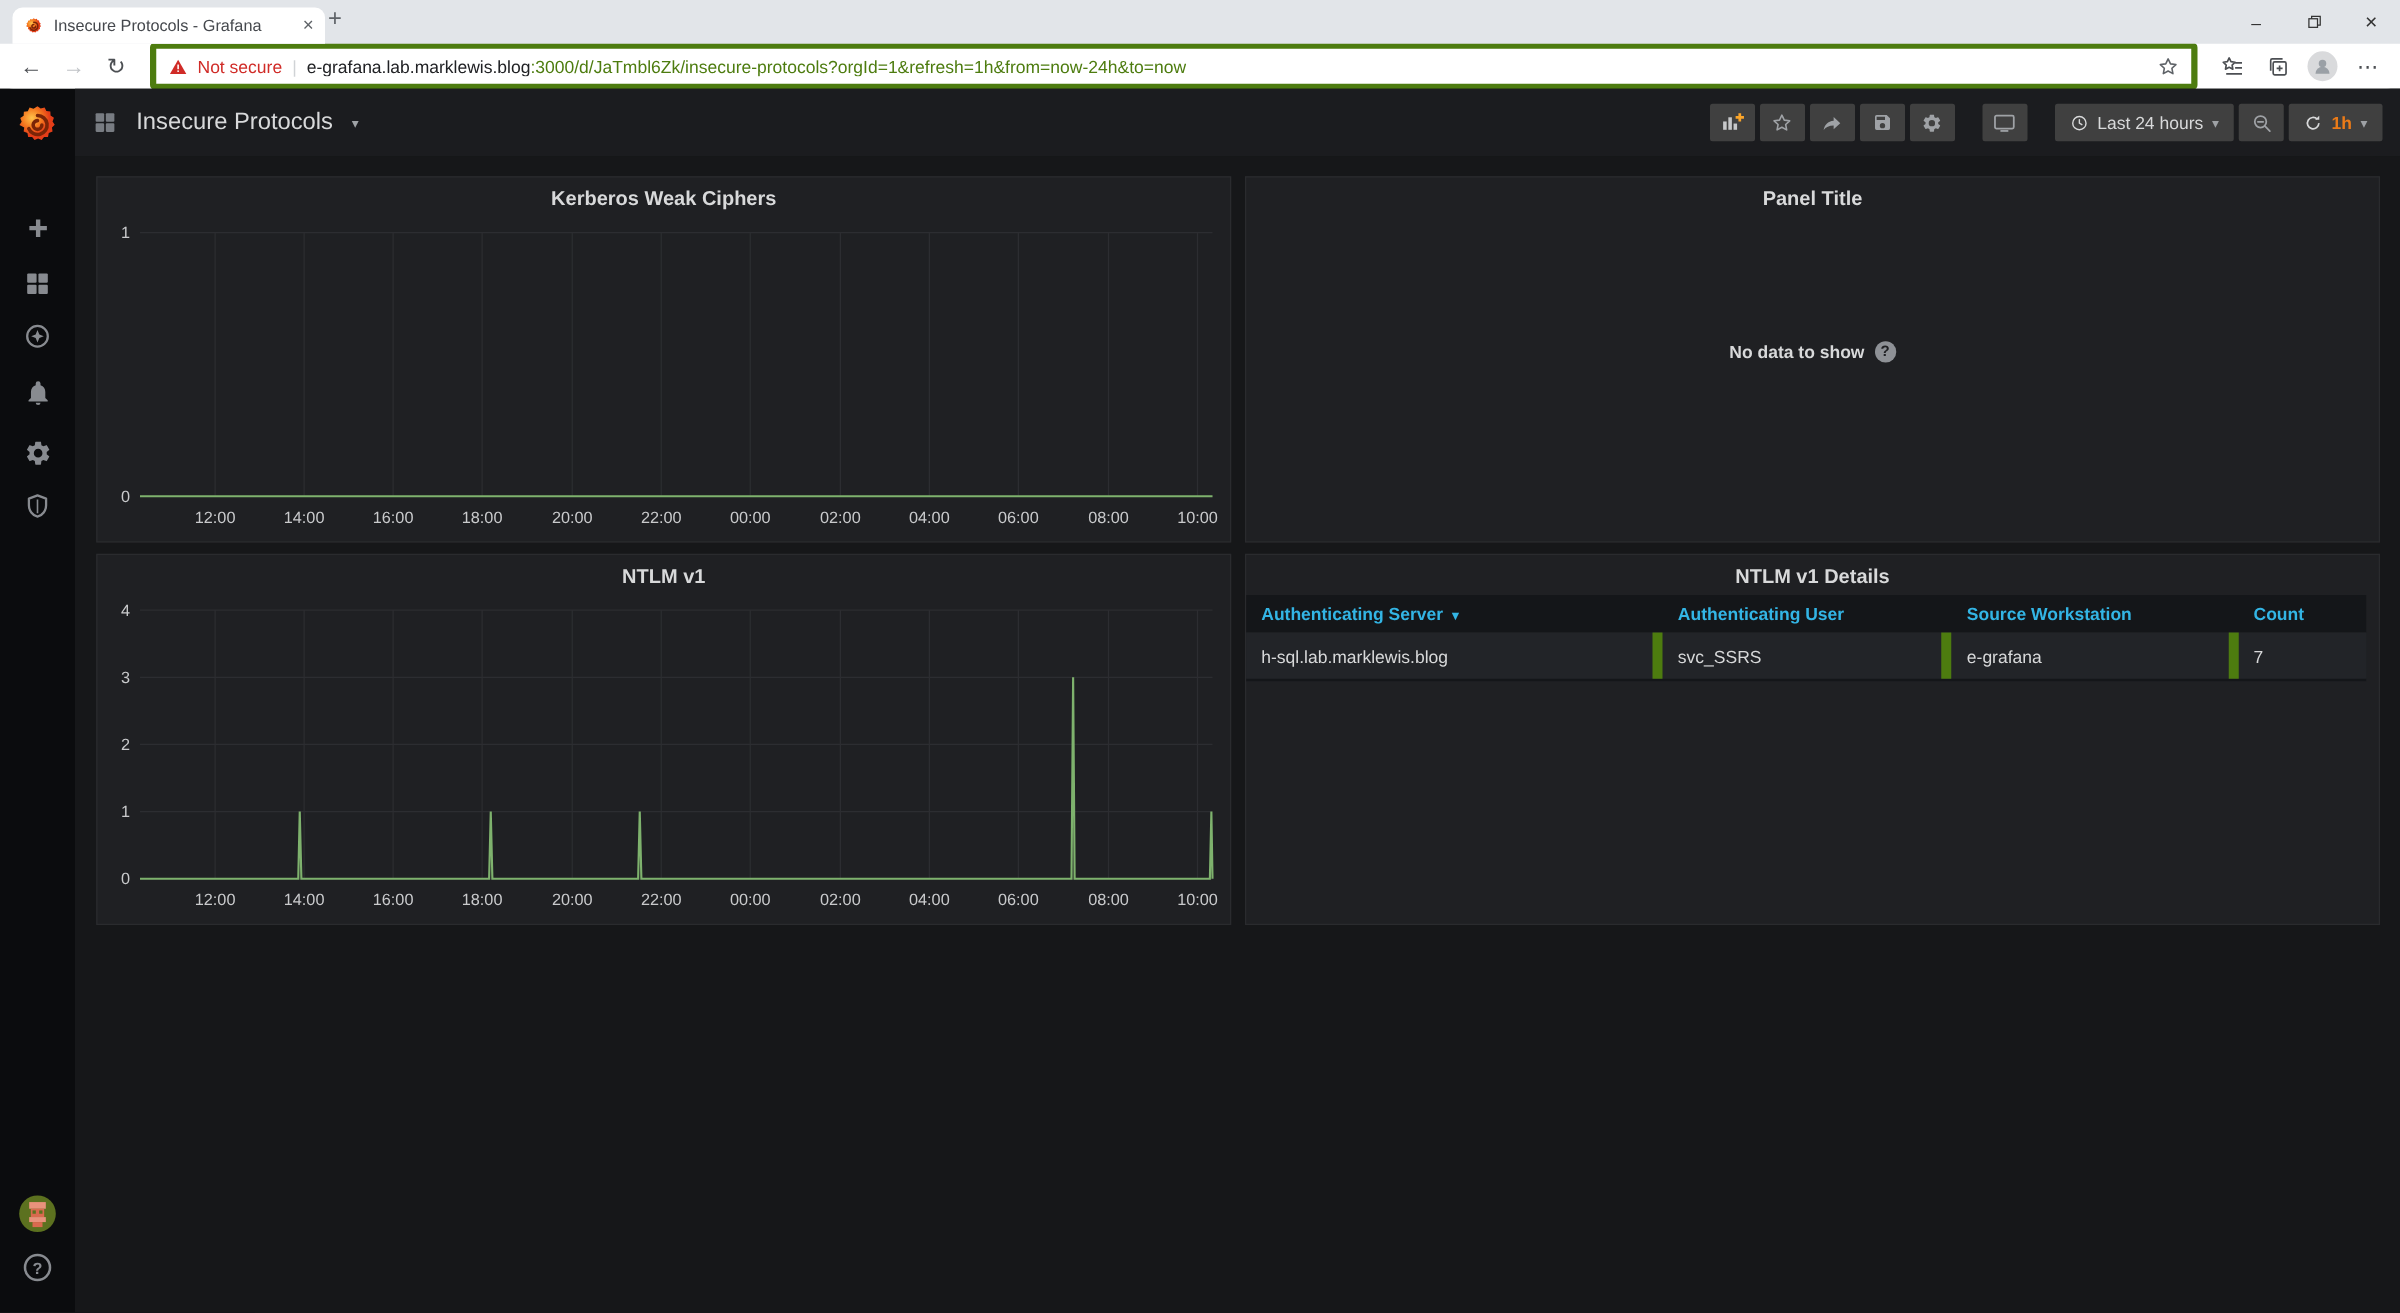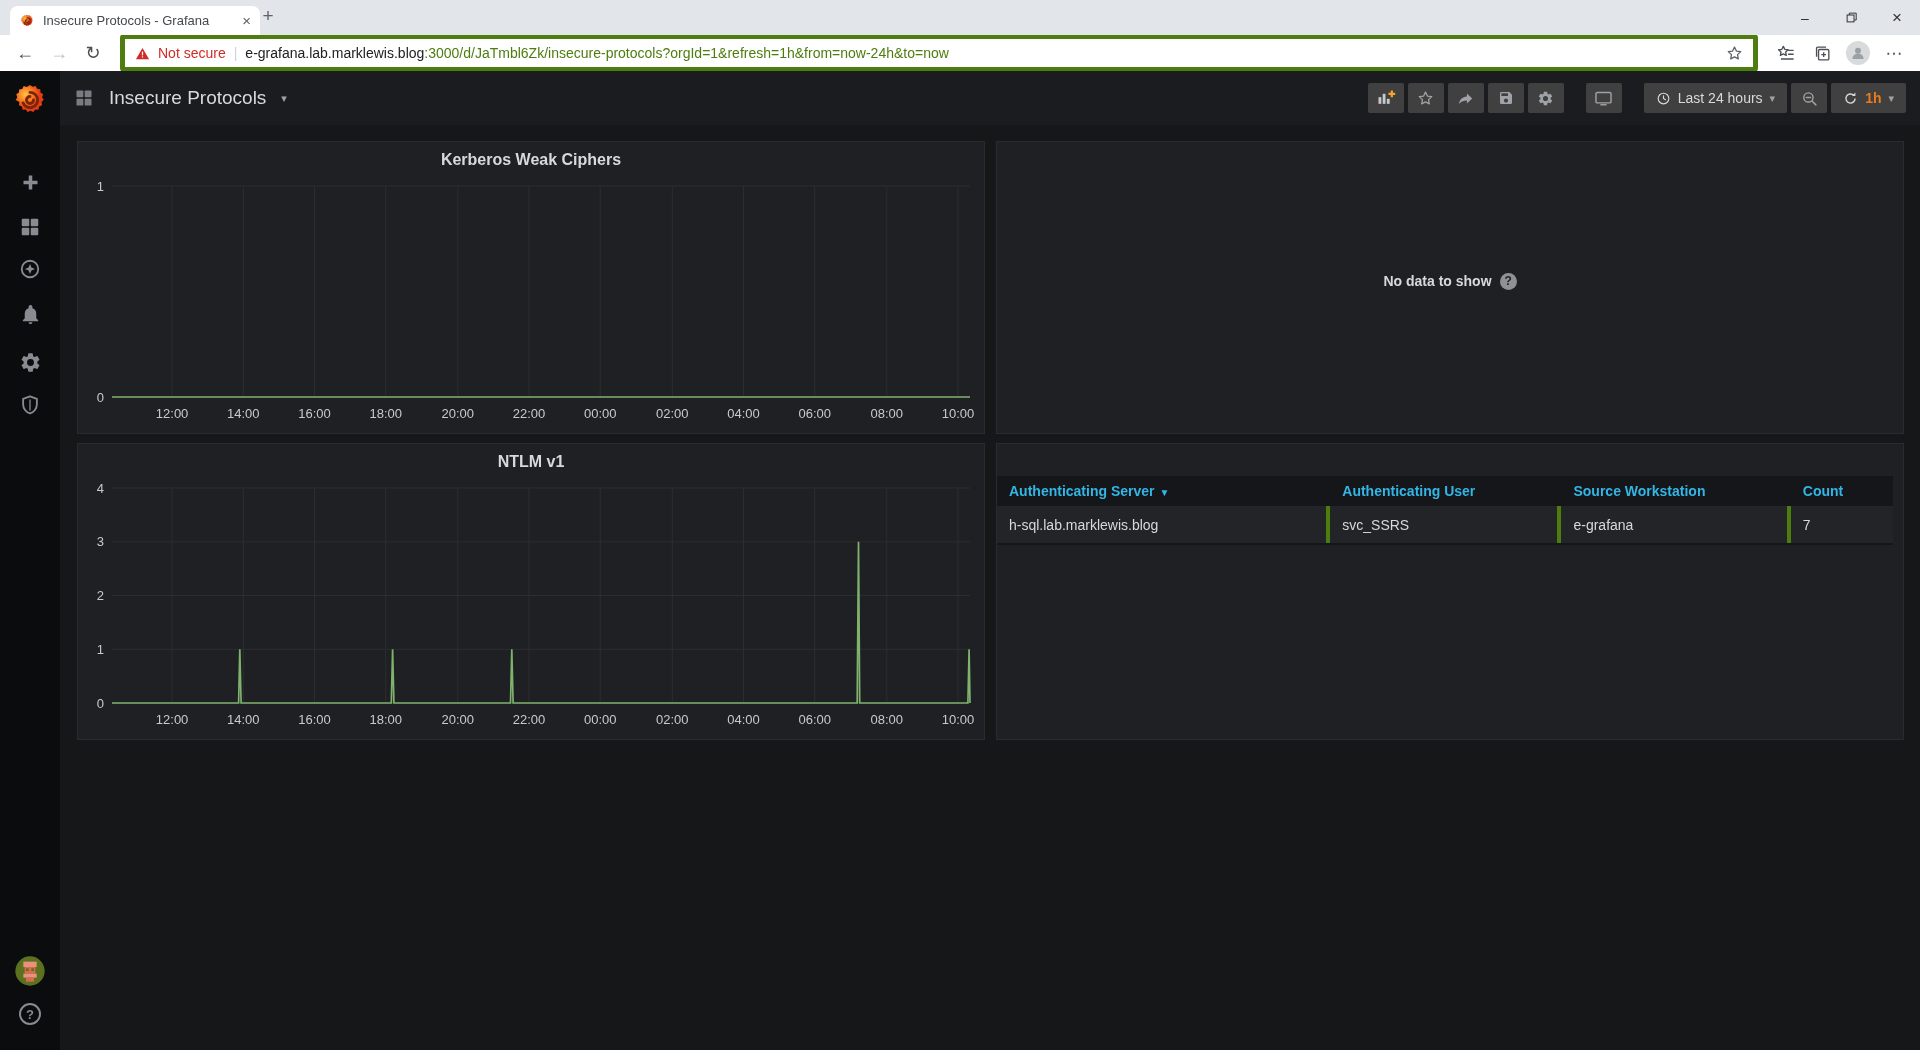--- a/index.html
+++ b/index.html
@@ -67,21 +67,21 @@
   .nodata-q{width:17px;height:17px;border-radius:50%;background:#8e9196;color:#1f2023;
             font-size:12px;font-weight:bold;display:inline-flex;align-items:center;
             justify-content:center;}
 
   .gtable{position:absolute;top:32px;left:0;right:10px;font-size:14px;}
   .gt-head{display:flex;background:#141619;height:30px;align-items:center;}
   .gt-head .cell{color:#33b5e5;font-weight:bold;}
   .gt-row{display:flex;background:#222428;height:37px;align-items:center;
           border-bottom:2px solid #141619;color:#d8d9da;}
   .cell{padding:0 12px;box-sizing:border-box;white-space:nowrap;overflow:hidden;}
-  .gt-row .cell{border-right:4px solid #4d7c0f;height:100%;display:flex;align-items:center;}
+  .gt-row .cell{border-right:8px solid #4d7c0f;height:100%;display:flex;align-items:center;}
   .gt-row .cell:last-child{border-right:none;}
   .c0{width:37.2%;}.c1{width:25.8%;}.c2{width:25.6%;}.c3{width:11.4%;}
   .sort-caret{font-size:10px;margin-left:5px;}
 
   svg{display:block;}
   .hidden-defs{position:absolute;width:0;height:0;overflow:hidden;}
 </style>
 </head>
 <body>
 
@@ -387,20 +387,21 @@
               <line x1="30" y1="223.0" x2="888" y2="223.0" stroke="#2c2d31"></line>
               <text x="22" y="227.5" text-anchor="end" fill="#c9cacc" font-size="13" font-family="Liberation Sans, sans-serif">0</text>
               <line x1="30" y1="12.0" x2="888" y2="12.0" stroke="#2c2d31"></line>
               <text x="22" y="16.5" text-anchor="end" fill="#c9cacc" font-size="13" font-family="Liberation Sans, sans-serif">1</text>
               <polyline points="30.0,223.0 888.0,223.0" fill="none" stroke="#7eb26d" stroke-width="1.7"></polyline>
             </svg>
           </div>
       </section>
 
       <section class="panel" id="p2">
+        <div class="panel-title">Panel Title</div>
         <div class="nodata">
           <span>No data to show</span>
           <span class="nodata-q">?</span>
         </div>
       </section>
 
       <section class="panel" id="p3">
         <div class="panel-title">NTLM v1</div>
         <div class="chart">
             <svg width="898" height="259">
@@ -437,20 +438,21 @@
               <line x1="30" y1="65.8" x2="888" y2="65.8" stroke="#2c2d31"></line>
               <text x="22" y="70.3" text-anchor="end" fill="#c9cacc" font-size="13" font-family="Liberation Sans, sans-serif">3</text>
               <line x1="30" y1="12.0" x2="888" y2="12.0" stroke="#2c2d31"></line>
               <text x="22" y="16.5" text-anchor="end" fill="#c9cacc" font-size="13" font-family="Liberation Sans, sans-serif">4</text>
               <polyline points="30.0,227.0 156.6,227.0 157.8,173.3 159.1,227.0 309.3,227.0 310.6,173.3 311.9,227.0 428.5,227.0 429.8,173.3 431.1,227.0 775.2,227.0 776.5,65.8 777.7,227.0 885.9,227.0 887.1,173.3 888.0,227.0" fill="none" stroke="#7eb26d" stroke-width="1.7"></polyline>
             </svg>
           </div>
       </section>
 
       <section class="panel" id="p4">
+        <div class="panel-title">NTLM v1 Details</div>
         <div class="gtable">
           <div class="gt-head">
             <div class="cell c0">
               <span>Authenticating Server</span><span class="sort-caret">▼</span>
             </div>
             <div class="cell c1">
               <span>Authenticating User</span>
             </div>
             <div class="cell c2">
               <span>Source Workstation</span>

